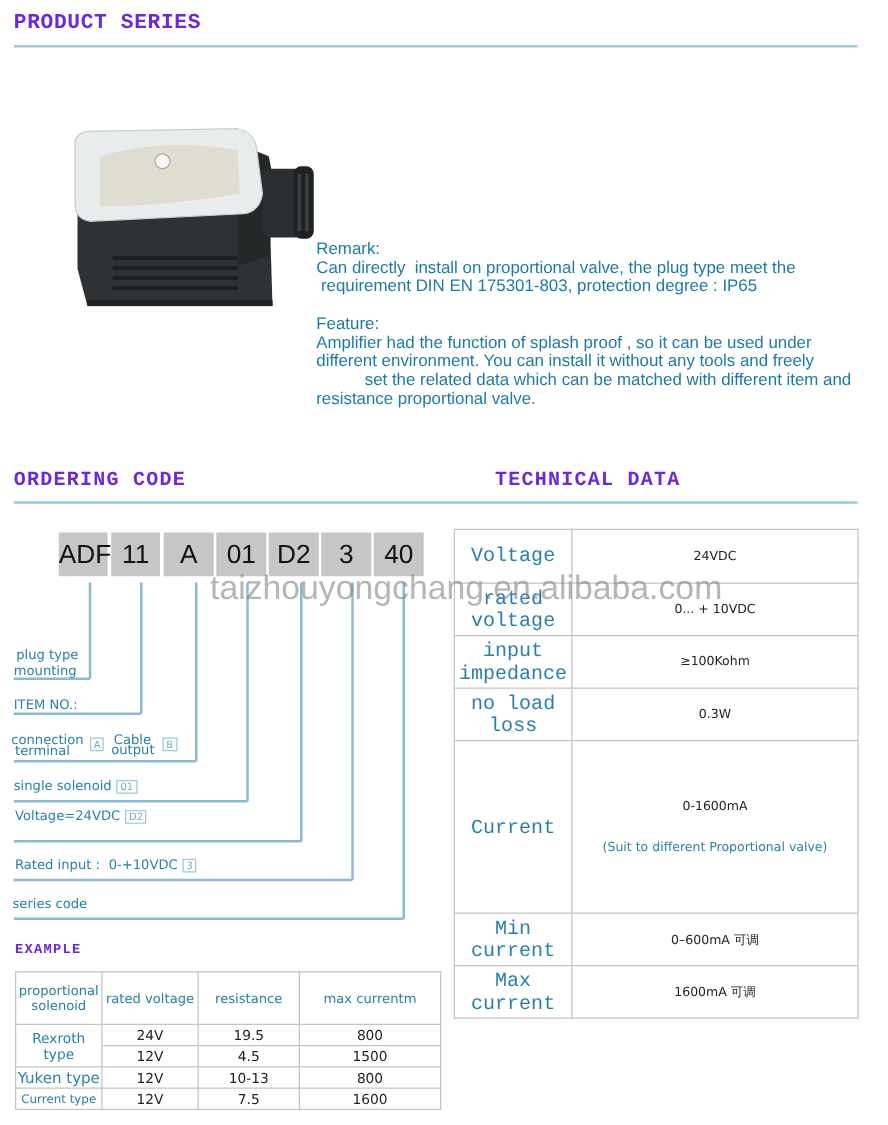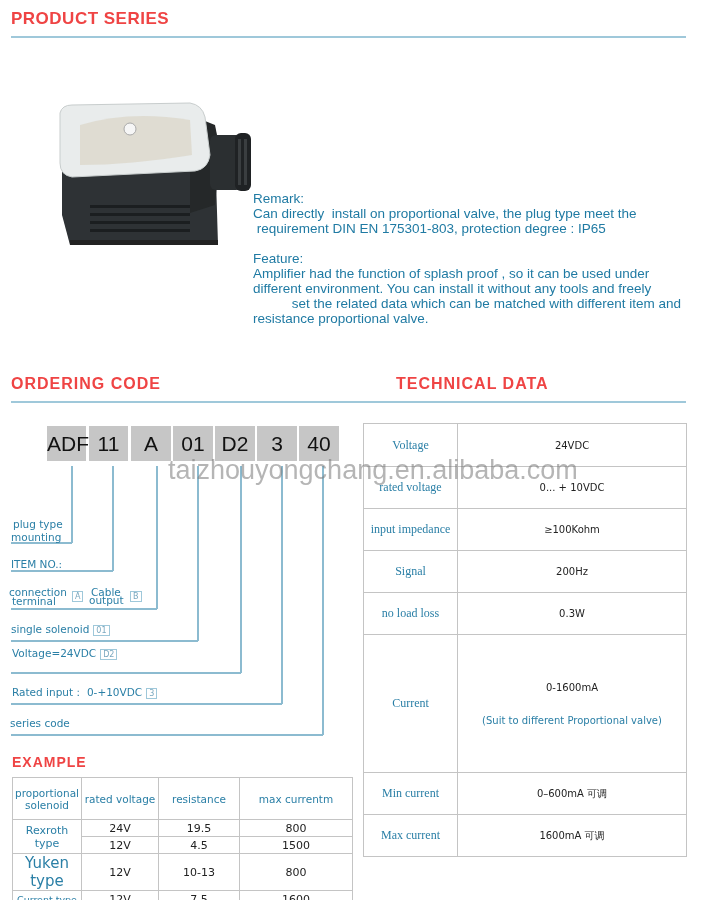--- a/index.html
+++ b/index.html
@@ -1,29 +1,29 @@
 <!DOCTYPE html>
 <html><head>
 <meta charset="utf-8">
 <style>
   html, body { margin:0; padding:0; background:#ffffff; }
   body { width:710px; height:900px; position:relative; overflow:hidden; font-family:"Liberation Sans", sans-serif; }
   .abs { position:absolute; }
-  .sec-title { position:absolute; color:#ef4444; font-family:Liberation Sans, sans-serif; font-weight:bold; letter-spacing:1px; white-space:nowrap; }
+  .sec-title { position:absolute; color:#6d28d9; font-family:Liberation Mono, monospace; font-weight:bold; letter-spacing:1px; white-space:nowrap; }
   .rule { position:absolute; height:2px; background:#9fc8da; }
   .para { position:absolute; color:#1f7aa3; font-size:13.5px; line-height:15px; white-space:pre; font-family:"Liberation Sans", sans-serif; }
   .code-box { position:absolute; top:426px; height:35px; background:#c6c6c6; color:#111; font-size:21px; line-height:35px; text-align:center; font-family:"Liberation Sans", sans-serif; }
   .vline { position:absolute; width:1.5px; background:#8cbbd0; }
   .hline { position:absolute; height:1.5px; background:#8cbbd0; }
   .ann { position:absolute; color:#2a7fa6; font-size:10.5px; line-height:11px; white-space:nowrap; font-family:"DejaVu Sans", sans-serif; }
   .tag { display:inline-block; border:1px solid #9fc8da; color:#7aa8bf; font-size:8px; line-height:9px; padding:0 2px; margin-left:4px; vertical-align:middle; }
   .watermark { position:absolute; color:rgba(120,120,120,0.55); font-size:27px; font-family:"Liberation Sans", sans-serif; white-space:nowrap; pointer-events:none; }
   table { border-collapse:collapse; position:absolute; }
   .tech td { border:1.5px solid #c4c4c4; text-align:center; font-size:10.5px; }
-  .tech td.k { color:#2a7fa6; width:91px; font-family:Liberation Serif, serif; font-size:12px; }
+  .tech td.k { color:#2a7fa6; width:91px; font-family:Liberation Mono, monospace; font-size:16px; }
   .tech td.v { color:#222; font-family:"DejaVu Sans", sans-serif; font-size:10px; }
   .ex td { border:1.5px solid #c4c4c4; text-align:center; font-size:11px; color:#222; font-family:"DejaVu Sans", sans-serif; padding:0; }
   .ex td.h { color:#2a7fa6; font-size:10.5px; }
   .ex td.t { color:#2a7fa6; }
 </style>
 </head>
 <body>
 
 <div class="sec-title" style="left:11px;top:9px;font-size:17px;letter-spacing:0.5px;">PRODUCT SERIES</div>
 <div class="rule" style="left:11px;top:36px;width:675px;"></div>
@@ -93,42 +93,42 @@
 <div class="ann" style="left:12px;top:596px;">terminal</div>
 <div class="ann" style="left:68px;top:590px;"><span class="tag">A</span></div>
 <div class="ann" style="left:91px;top:587px;">Cable</div>
 <div class="ann" style="left:89px;top:595px;">output</div>
 <div class="ann" style="left:126px;top:590px;"><span class="tag">B</span></div>
 <div class="ann" style="left:11px;top:624px;"><span>single solenoid</span><span class="tag">01</span></div>
 <div class="ann" style="left:12px;top:648px;"><span>Voltage=24VDC</span><span class="tag">D2</span></div>
 <div class="ann" style="left:12px;top:687px;"><span>Rated input： 0-+10VDC</span><span class="tag">3</span></div>
 <div class="ann" style="left:10px;top:718px;">series code</div>
 
-<div class="sec-title" style="left:12px;top:754px;font-size:14px;">EXAMPLE</div>
+<div class="sec-title" style="left:12px;top:754px;font-size:11px;">EXAMPLE</div>
 <table class="ex" style="left:12px;top:777px;width:341px;">
   <tbody>
       <tr style="height:42px;">
     <td class="h" style="width:68px;"><span>proportional</span><br><span>solenoid</span></td>
     <td class="h" style="width:76px;">rated voltage</td>
     <td class="h" style="width:80px;">resistance</td>
     <td class="h">max currentm</td>
   </tr>
   <tr style="height:17px;">
     <td class="t" rowspan="2">Rexroth type</td>
     <td>24V</td>
     <td>19.5</td>
     <td>800</td>
   </tr>
   <tr style="height:17px;">
     <td>12V</td>
     <td>4.5</td>
     <td>1500</td>
   </tr>
   <tr style="height:17px;">
-    <td class="t" style="font-size:15px;">Yuken type</td>
+    <td class="t" style="font-size:12px;">Yuken type</td>
     <td>12V</td>
     <td>10-13</td>
     <td>800</td>
   </tr>
   <tr style="height:17px;">
     <td class="t" style="font-size:9.5px;">Current type</td>
     <td>12V</td>
     <td>7.5</td>
     <td>1600</td>
   </tr>
@@ -145,24 +145,20 @@
       </tr>
   <tr style="height:42px;">
         <td class="k">rated voltage</td>
         <td class="v">0... + 10VDC</td>
       </tr>
   <tr style="height:42px;">
         <td class="k">input impedance</td>
         <td class="v">≥100Kohm</td>
       </tr>
   <tr style="height:42px;">
-        <td class="k">Signal</td>
-        <td class="v">200Hz</td>
-      </tr>
-  <tr style="height:42px;">
         <td class="k">no load loss</td>
         <td class="v">0.3W</td>
       </tr>
   <tr style="height:138px;">
     <td class="k">Current</td>
     <td class="v">
       <div style="margin-bottom:22px;">0-1600mA</div>
       <div style="color:#2a7fa6;">(Suit to different Proportional valve)</div>
     </td>
   </tr>

